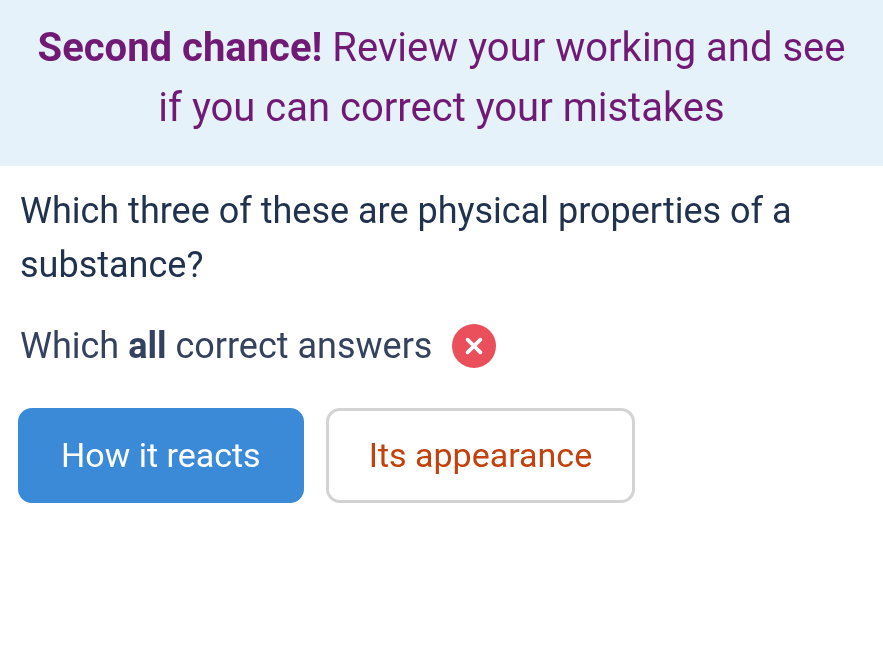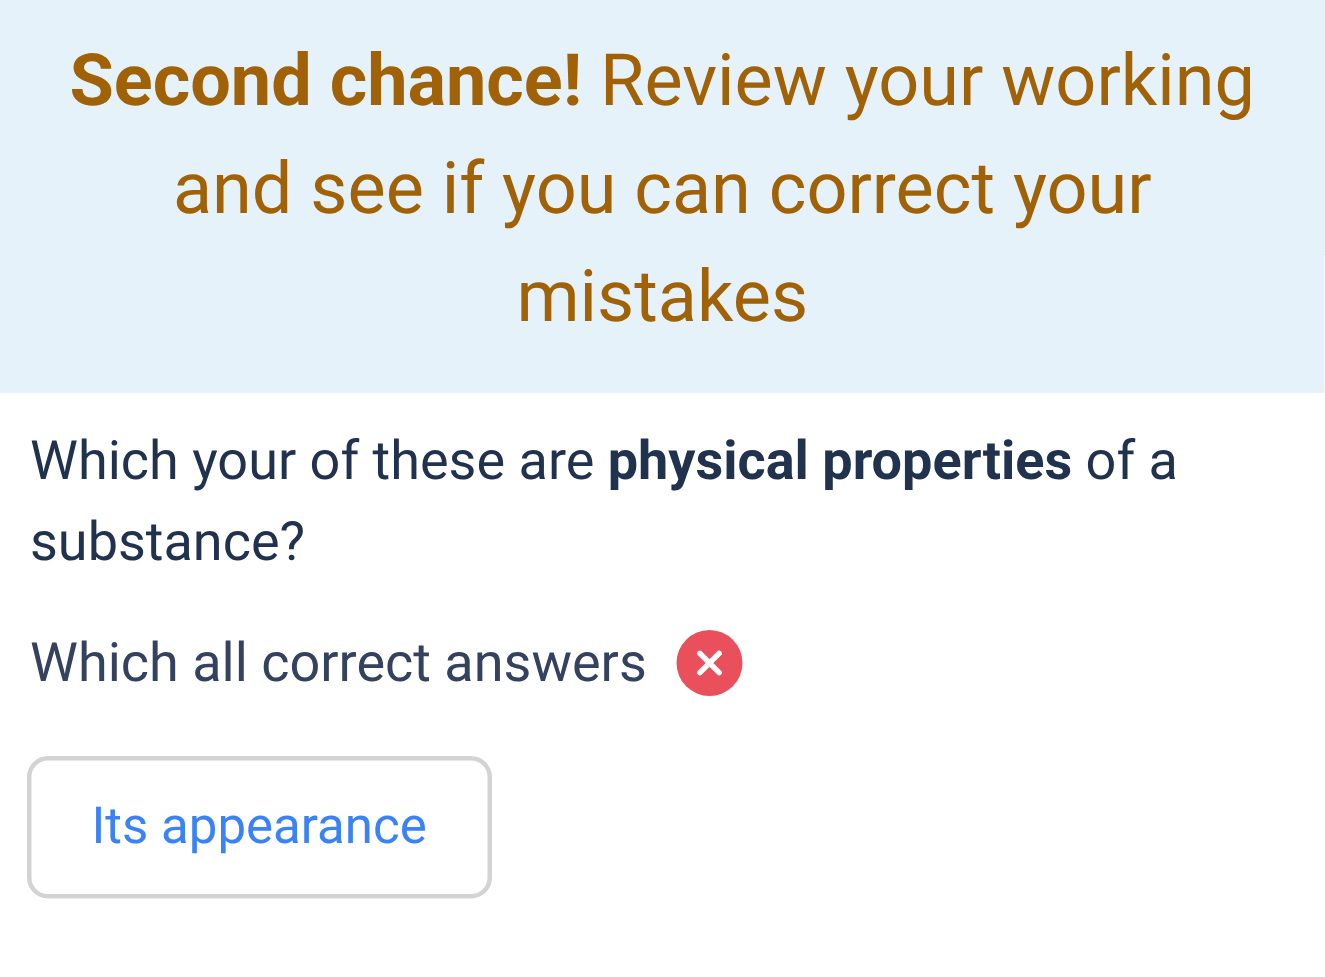--- a/index.html
+++ b/index.html
@@ -10,48 +10,48 @@
     body {
       font-family: -apple-system, BlinkMacSystemFont, 'Segoe UI', Roboto, Helvetica, Arial, sans-serif;
       background: #ffffff;
       width: 883px;
       height: 651px;
     }
     .banner {
       background: #e5f2f9;
       padding: 18px 30px 28px 30px;
       text-align: center;
-      font-size: 48px;
+      font-size: 40px;
       line-height: 1.5;
-      color: #a16207;
+      color: #701a75;
     }
     .banner .bold {
       font-weight: 700;
     }
     .question {
       padding: 18px 20px 0 20px;
       font-size: 36px;
       line-height: 1.5;
       color: #21324f;
     }
     .question .bold {
-      font-weight: 700;
+      font-weight: 400;
     }
     .instruction-row {
       display: flex;
       align-items: center;
       gap: 20px;
       padding: 32px 20px 0 20px;
     }
     .instruction {
       font-size: 36px;
       color: #34425f;
     }
     .instruction .bold {
-      font-weight: 400;
+      font-weight: 700;
     }
     .x-icon {
       width: 44px;
       height: 44px;
       border-radius: 50%;
       background: #e9505c;
       display: flex;
       align-items: center;
       justify-content: center;
       flex-shrink: 0;
@@ -62,21 +62,21 @@
     }
     .answers {
       display: flex;
       flex-wrap: wrap;
       gap: 22px;
       padding: 40px 18px 0 18px;
     }
     .answer-btn {
       border: 3px solid #d3d3d3;
       background: #ffffff;
-      color: #3b82f6;
+      color: #c2410c;
       font-size: 34px;
       padding: 24px 40px;
       border-radius: 14px;
       cursor: pointer;
       font-family: inherit;
       line-height: 1.2;
     }
     .answer-btn.selected {
       background: #3a8ad8;
       border-color: #3a8ad8;
@@ -84,30 +84,31 @@
     }
   </style>
 </head>
 <body>
 
 <div class="banner">
   <span class="bold">Second chance!</span><span> Review your working and see if you can correct your mistakes</span>
 </div>
 
 <div class="question">
-  <span>Which your of these are </span><span class="bold">physical properties</span><span> of a substance?</span>
+  <span>Which three of these are </span><span class="bold">physical properties</span><span> of a substance?</span>
 </div>
 
 <div class="instruction-row">
   <div class="instruction">
     <span>Which </span><span class="bold">all</span><span> correct answers</span>
   </div>
   <div class="x-icon">
     <svg viewBox="0 0 24 24" fill="none" stroke="#ffffff" stroke-width="4" stroke-linecap="round">
       <line x1="5" y1="5" x2="19" y2="19"></line>
       <line x1="19" y1="5" x2="5" y2="19"></line>
     </svg>
   </div>
 </div>
 
 <div class="answers">
+  <button class="answer-btn selected">How it reacts</button>
   <button class="answer-btn">Its appearance</button>
 </div>
 
 </body></html>

